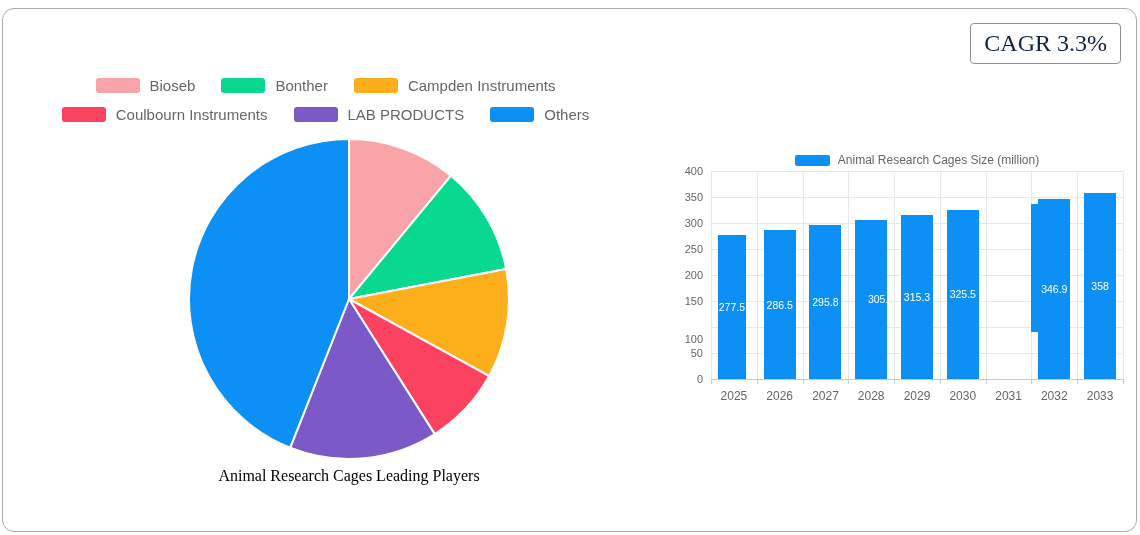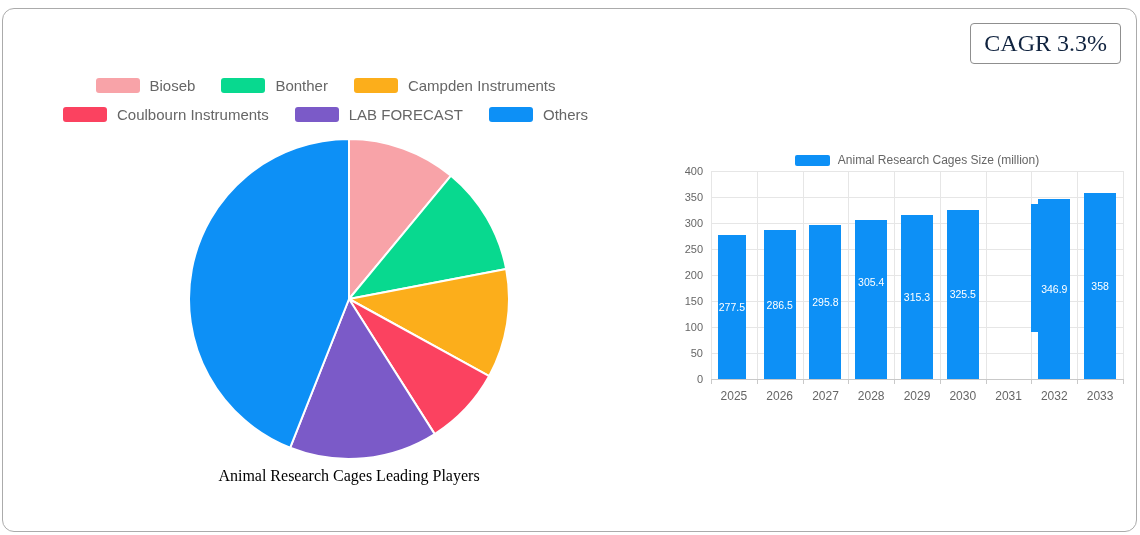--- a/index.html
+++ b/index.html
@@ -67,21 +67,21 @@
           <span class="legend-label">Campden Instruments</span>
         </div>
       </div>
       <div class="legend-row">
         <div class="legend-item">
           <span class="legend-swatch" style="background: rgb(251, 66, 96);"></span>
           <span class="legend-label">Coulbourn Instruments</span>
         </div>
         <div class="legend-item">
           <span class="legend-swatch" style="background: rgb(123, 90, 200);"></span>
-          <span class="legend-label">LAB FORECAST</span>
+          <span class="legend-label">LAB PRODUCTS</span>
         </div>
         <div class="legend-item">
           <span class="legend-swatch" style="background: rgb(13, 144, 246);"></span>
           <span class="legend-label">Others</span>
         </div>
       </div>
     </div>
 
   <svg class="pie-svg" width="340" height="340" viewBox="0 0 340 340">
       <path d="M170,170 L170.00,10.00 A160,160 0 0 1 271.99,46.72 Z" fill="#f8a3a8" stroke="#ffffff" stroke-width="2" stroke-linejoin="round"></path>
@@ -122,21 +122,21 @@
         <div class="bar" style="left: 6.9px; top: 63.7px; width: 28px; height: 144.3px; background: rgb(13, 144, 246);">
           <div class="bar-value" style="top: 66.1px;">277.5</div>
         </div>
         <div class="bar" style="left: 52.7px; top: 59px; width: 32px; height: 149px; background: rgb(13, 144, 246);">
           <div class="bar-value" style="top: 68.5px;">286.5</div>
         </div>
         <div class="bar" style="left: 98.4px; top: 54.2px; width: 32px; height: 153.8px; background: rgb(13, 144, 246);">
           <div class="bar-value" style="top: 70.9px;">295.8</div>
         </div>
         <div class="bar" style="left: 144.2px; top: 49.2px; width: 32px; height: 158.8px; background: rgb(13, 144, 246);">
-          <div class="bar-value" style="top: 56px;">305.4</div>
+          <div class="bar-value" style="top: 73px; text-align: right;">305.4</div>
         </div>
         <div class="bar" style="left: 190px; top: 44px; width: 32px; height: 164px; background: rgb(13, 144, 246);">
           <div class="bar-value" style="top: 76px;">315.3</div>
         </div>
         <div class="bar" style="left: 235.8px; top: 38.7px; width: 32px; height: 169.3px; background: rgb(13, 144, 246);">
           <div class="bar-value" style="top: 78.6px;">325.5</div>
         </div>
         <div class="bar" style="left: 291px; top: 33.3px; width: 32px; height: 128px; background: rgb(13, 144, 246); margin-left: 29px;">
           <div class="bar-value" style="top: 81.4px;">336</div>
         </div>
@@ -152,21 +152,21 @@
       <div class="x-tick" style="left: 160px; top: 238px;"></div>
       <div class="x-tick" style="left: 205px; top: 238px;"></div>
       <div class="x-tick" style="left: 251px; top: 238px;"></div>
       <div class="x-tick" style="left: 297px; top: 238px;"></div>
       <div class="x-tick" style="left: 343px; top: 238px;"></div>
       <div class="x-tick" style="left: 388px; top: 238px;"></div>
       <div class="x-tick" style="left: 434px; top: 238px;"></div>
       <div class="x-tick" style="left: 480px; top: 238px;"></div>
       <div class="y-label" style="top: 232px;">0</div>
       <div class="y-label" style="top: 206px;">50</div>
-      <div class="y-label" style="top: 180px;">100</div>
+      <div class="y-label" style="top: 192px;">100</div>
       <div class="y-label" style="top: 154px;">150</div>
       <div class="y-label" style="top: 128px;">200</div>
       <div class="y-label" style="top: 102px;">250</div>
       <div class="y-label" style="top: 76px;">300</div>
       <div class="y-label" style="top: 50px;">350</div>
       <div class="y-label" style="top: 24px;">400</div>
       <div class="x-label" style="left: 68px; width: 45.8px; top: 248px;">2025</div>
       <div class="x-label" style="left: 113.8px; width: 45.8px; top: 248px;">2026</div>
       <div class="x-label" style="left: 159.6px; width: 45.8px; top: 248px;">2027</div>
       <div class="x-label" style="left: 205.3px; width: 45.8px; top: 248px;">2028</div>

